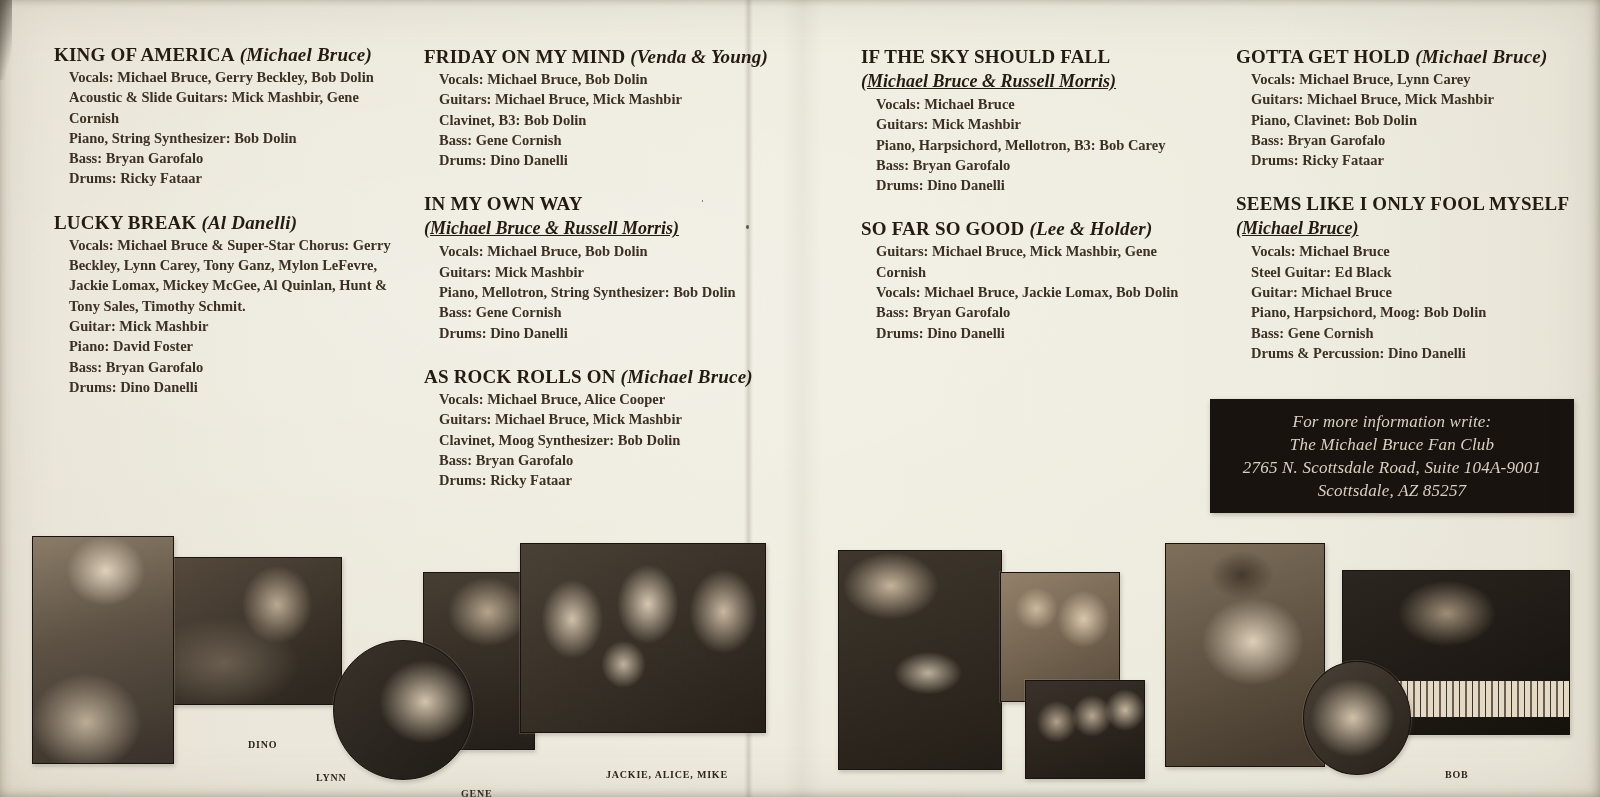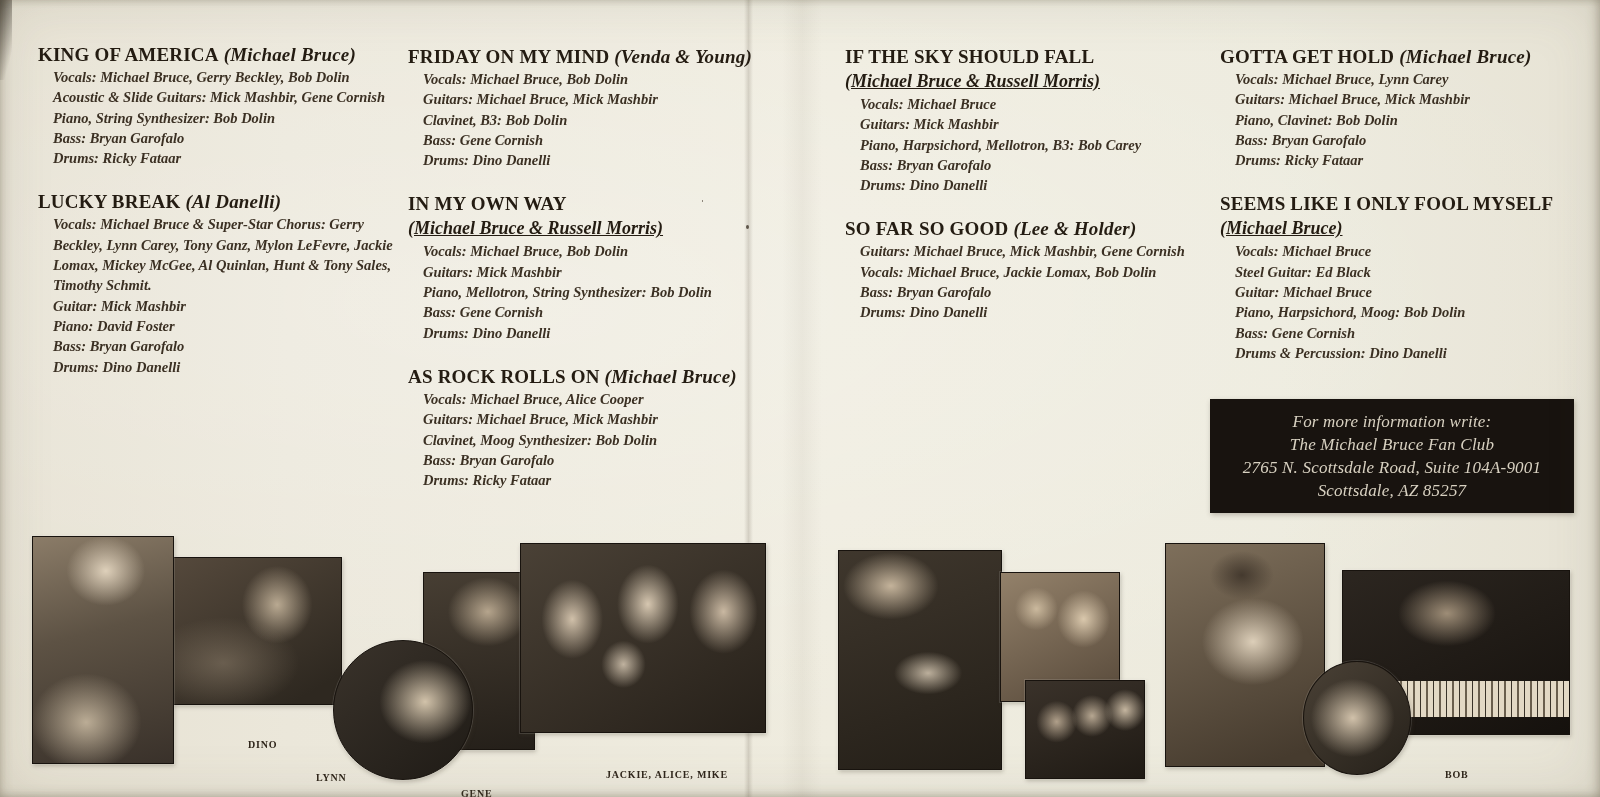--- a/index.html
+++ b/index.html
@@ -29,28 +29,28 @@
   .corner-artifact{position:absolute;left:0;top:0;width:12px;height:80px;
     background:linear-gradient(105deg,#565148,rgba(86,81,72,0) 78%);}
   .speck{position:absolute;left:746px;top:225px;width:3px;height:4px;border-radius:50%;background:#5e564a;
     box-shadow:-44px 423px 0 -1px #6d6559,-45px -26px 0 -1px #6d6559;}
   
   .column{position:absolute;}
   .col1{left:38px;top:42px;width:362px;}
   .col2{left:408px;top:44px;width:352px;}
   .col3{left:845px;top:44px;width:340px;}
   .col4{left:1220px;top:44px;width:352px;}
-  .song{margin:0 0 21px 0;}
+  .song{margin:0 0 21px 16px;}
   .song-title{margin:0;font-size:19px;line-height:25px;font-weight:700;
     color:var(--ink,#241c12);letter-spacing:.2px;white-space:nowrap;}
   .writer{font-style:italic;font-weight:700;}
   .writer-line{font-size:18px;line-height:25px;font-weight:700;font-style:italic;
     color:var(--ink,#241c12);white-space:nowrap;text-decoration:underline;}
   .credit{margin:0;padding-left:15px;font-size:14.5px;line-height:20.3px;
-    font-weight:700;font-style:italic;color:var(--credit-ink,#3b3023);}
+    font-weight:700;color:var(--credit-ink,#3b3023);}
   
   .fan-club-box{position:absolute;left:1210px;top:399px;width:364px;height:114px;
     background:var(--box-bg,#18130f);box-shadow:1px 2px 5px rgba(70,60,45,.3);
     display:flex;flex-direction:column;justify-content:center;text-align:center;}
   .fan-club-box p{margin:0;font-size:17px;line-height:23px;font-weight:400;
     color:var(--box-text,#d8d1c1);letter-spacing:.2px;font-style:italic;}
   
   .photo{position:absolute;border:1px solid #18130e;
     box-shadow:0 0 0 1px rgba(255,255,255,.12),1px 2px 4px rgba(70,60,45,.28);}
   .photo-caption{position:absolute;font-size:10px;line-height:10px;font-weight:700;

